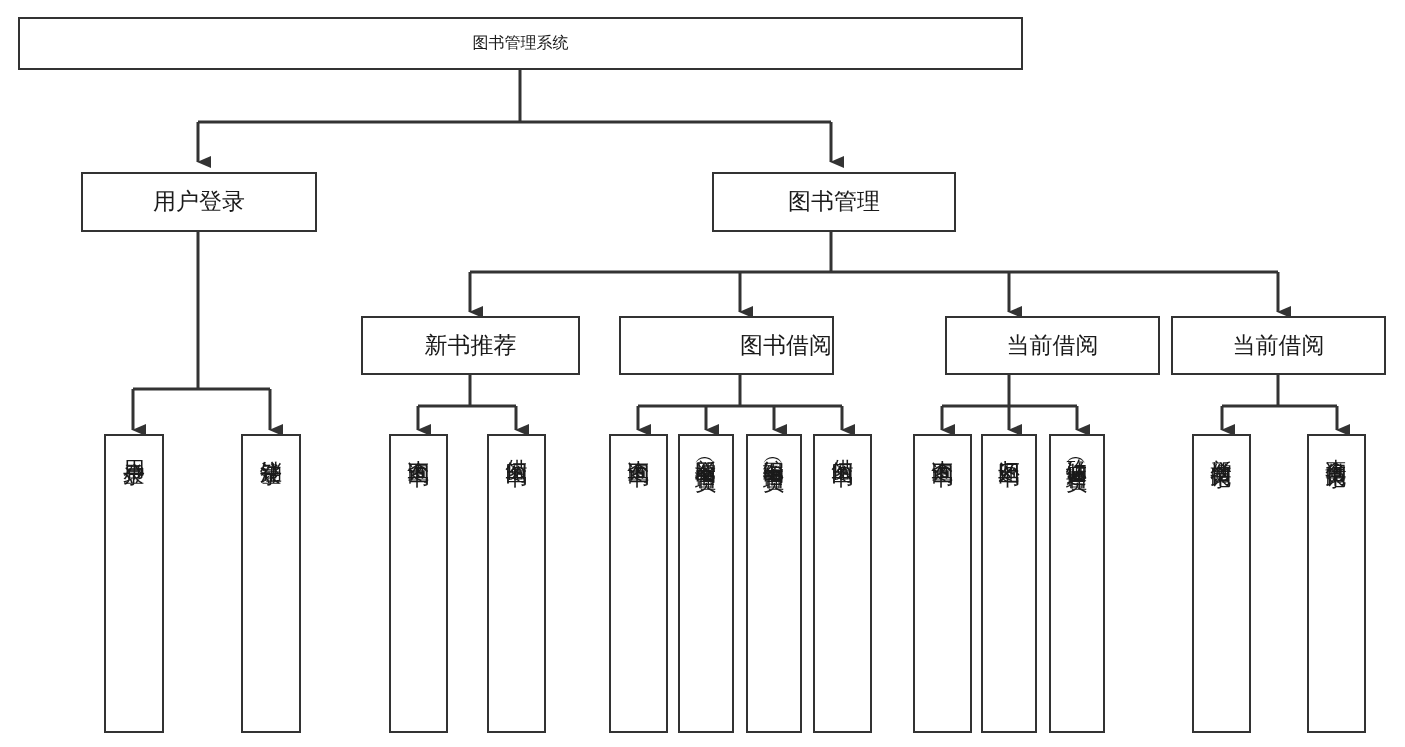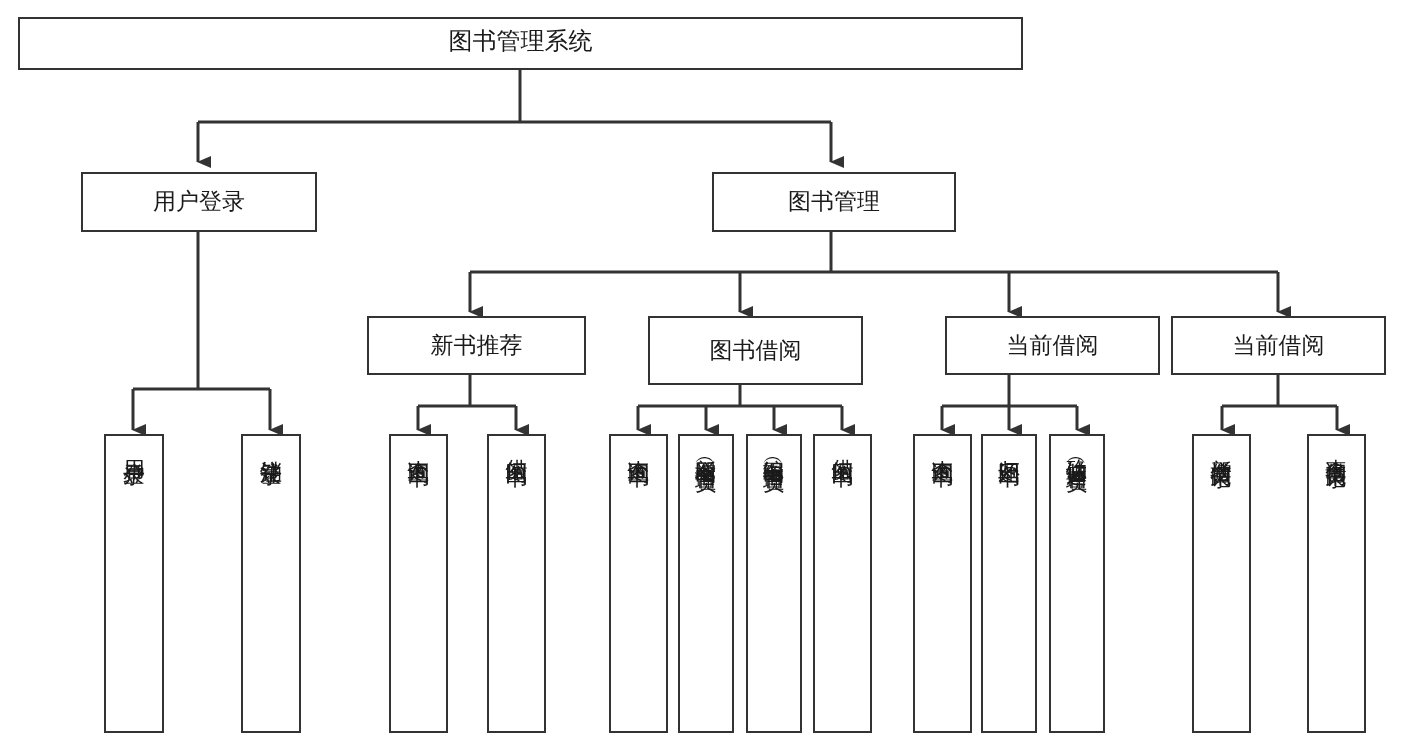--- a/index.html
+++ b/index.html
@@ -31,21 +31,21 @@
     display: block;
     text-align: center;
     line-height: 1.18;
     white-space: pre;
   }
   
   .node.horiz .label {
     writing-mode: horizontal-tb;
     font-size: 23px;
   }
-  .node.root .label { font-size: 24px; font-family: Liberation Mono, monospace; }
+  .node.root .label { font-size: 16px; }
   
   .node.vert {
     align-items: flex-start;
     padding-top: 6px;
   }
   .node.vert .label {
     writing-mode: vertical-rl;
     text-orientation: upright;
     font-size: 22px;
     letter-spacing: 2px;
@@ -130,24 +130,24 @@
     <span class="label">图书管理系统</span>
   </div>
 
   <div class="node horiz" style="left:81px; top:172px; width:236px; height:60px;">
     <span class="label">用户登录</span>
   </div>
   <div class="node horiz" style="left:712px; top:172px; width:244px; height:60px;">
     <span class="label">图书管理</span>
   </div>
 
-  <div class="node horiz" style="left:361px; top:316px; width:219px; height:59px;margin-left:6px;">
+  <div class="node horiz" style="left:361px; top:316px; width:219px; height:59px;">
     <span class="label">新书推荐</span>
   </div>
-  <div class="node horiz" style="left:648px; top:316px; width:215px; height:69px;">
+  <div class="node horiz" style="left:619px; top:316px; width:215px; height:59px;justify-content:flex-end;">
     <span class="label">图书借阅</span>
   </div>
   <div class="node horiz" style="left:902px; top:316px; width:215px; height:59px;margin-left:43px;">
     <span class="label">当前借阅</span>
   </div>
   <div class="node horiz" style="left:1171px; top:316px; width:215px; height:59px;">
     <span class="label">当前借阅</span>
   </div>
 
   <div class="node vert" style="left:104px; top:434px; width:60px; height:299px;">

